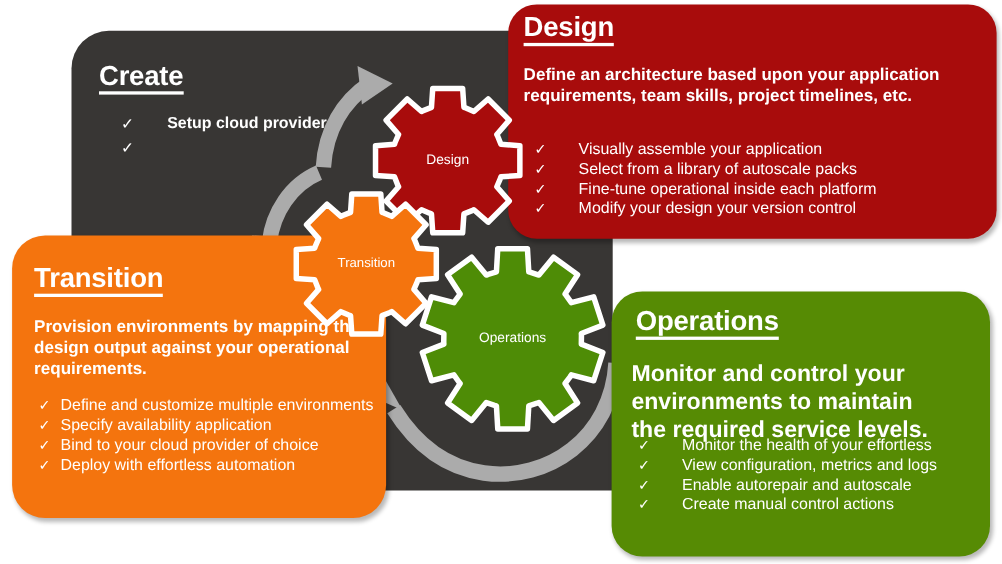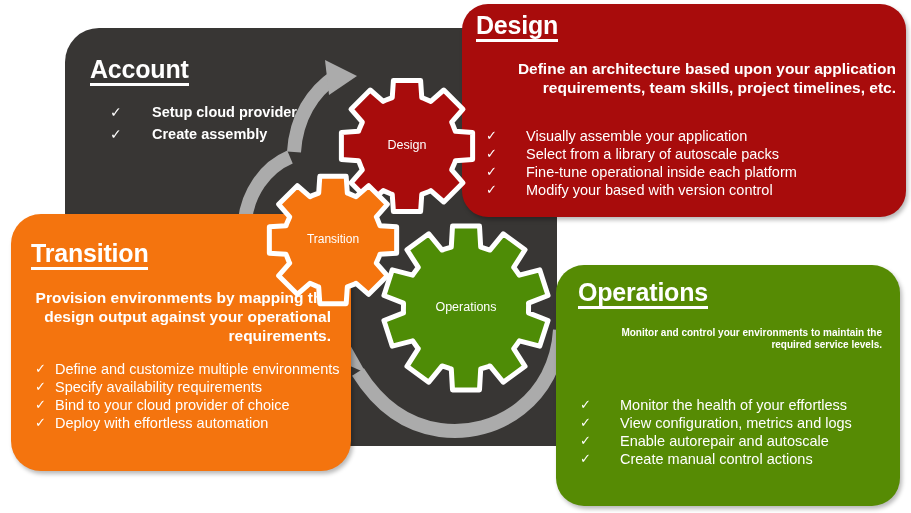--- a/index.html
+++ b/index.html
@@ -28,21 +28,20 @@
     font-weight: bold;
     letter-spacing: -0.2px;
     display: inline-block;
     border-bottom: 3px solid #ffffff;
     padding-bottom: 1px;
     line-height: 1.05;
   }
   .panel-body {
     font-weight: bold;
     line-height: 1.22;
-    text-align: right;
   }
   ul.checks {
     list-style: none;
     margin: 0;
     padding: 0;
   }
   ul.checks li {
     position: relative;
     line-height: 1.24;
     font-weight: normal;
@@ -147,23 +146,23 @@
     z-index: 5;
     box-shadow: 2px 3px 4px rgba(0,0,0,0.28);
   }
   #operations-panel .panel-title {
     position: absolute;
     left: 22px; top: 14px;
     font-size: 25px;
   }
   #operations-panel .panel-body {
     position: absolute;
-    left: 36px; top: 62px;
+    left: 18px; top: 62px;
     width: 290px;
-    font-size: 10px;
+    font-size: 21px;
   }
   #operations-panel ul.checks {
     position: absolute;
     left: 24px; top: 132px;
     width: 310px;
     font-size: 14.5px;
   }
   #operations-panel ul.checks li { padding-left: 40px; }
   #operations-panel ul.checks li .tick { font-size: 13px; }
 
@@ -194,29 +193,28 @@
     z-index: 3;
     pointer-events: none;
   }
 </style>
 </head>
 <body>
 
 <div id="stage">
 
   <div class="panel" id="account-panel">
-    <div class="panel-title">Account</div>
+    <div class="panel-title">Create</div>
     <ul class="checks">
       <li>
         <span class="tick">✓</span>
         <span class="txt">Setup cloud providers</span>
       </li>
       <li>
         <span class="tick">✓</span>
-        <span class="txt">Create assembly</span>
       </li>
     </ul>
   </div>
 
   <svg id="arrows" viewBox="0 0 911 513">
 
     <g>
       <path d="M 294 152
                C 296 118, 312 92, 336 76" fill="none" stroke="#ABABAB" stroke-width="14" stroke-linecap="butt"></path>
       <polygon points="325,60 357,76 329,95" fill="#ABABAB"></polygon>
@@ -247,36 +245,36 @@
       <li>
         <span class="tick">✓</span>
         <span class="txt">Select from a library of autoscale packs</span>
       </li>
       <li>
         <span class="tick">✓</span>
         <span class="txt">Fine-tune operational  inside each platform</span>
       </li>
       <li>
         <span class="tick">✓</span>
-        <span class="txt">Modify your based with version control</span>
+        <span class="txt">Modify your design your version control</span>
       </li>
     </ul>
   </div>
 
   <div class="panel" id="transition-panel">
     <div class="panel-title">Transition</div>
     <div class="panel-body">Provision environments by mapping the design output against your operational requirements.</div>
     <ul class="checks">
       <li>
         <span class="tick">✓</span>
         <span class="txt">Define and customize multiple environments</span>
       </li>
       <li>
         <span class="tick">✓</span>
-        <span class="txt">Specify availability requirements</span>
+        <span class="txt">Specify availability application</span>
       </li>
       <li>
         <span class="tick">✓</span>
         <span class="txt">Bind to your cloud provider of choice</span>
       </li>
       <li>
         <span class="tick">✓</span>
         <span class="txt">Deploy with effortless automation</span>
       </li>
     </ul>

